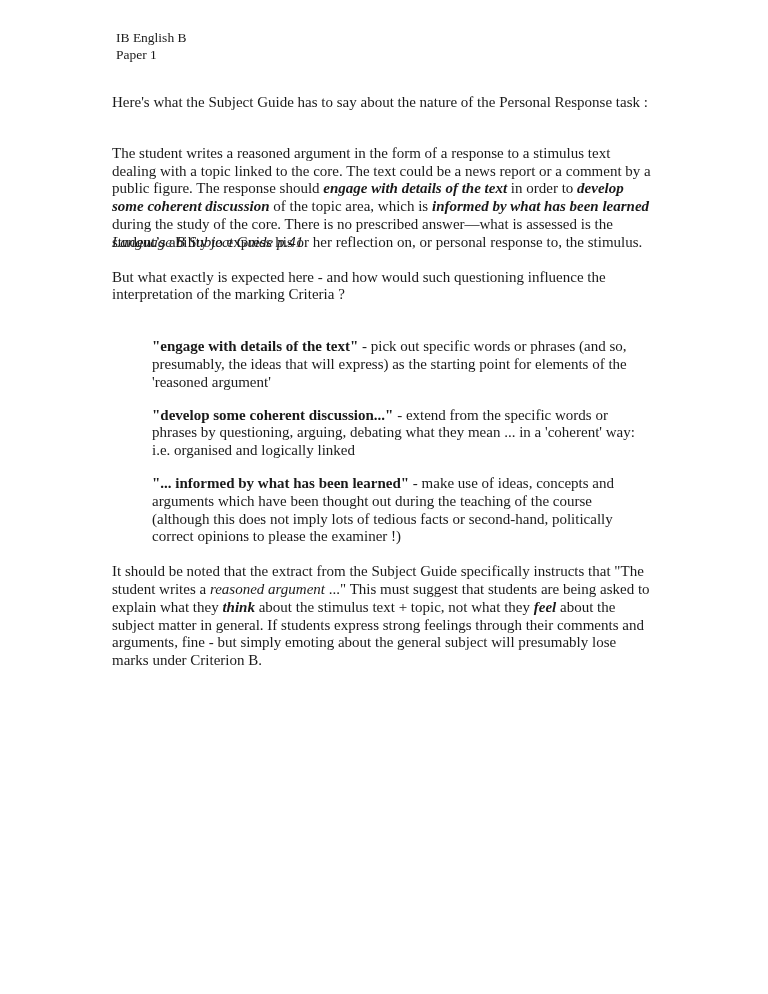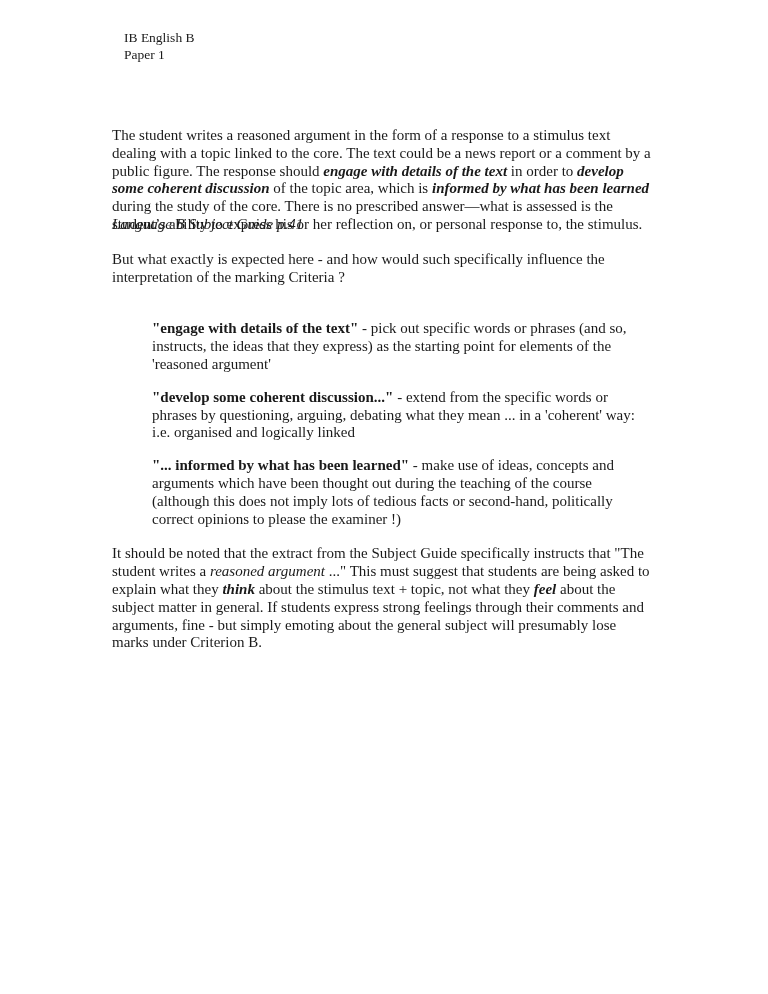--- a/index.html
+++ b/index.html
@@ -19,21 +19,21 @@
   }
   .content {
     position: absolute;
     left: 112px;
     top: 30px;
     width: 540px;
   }
   .header-block {
     font-size: 13.5px;
     line-height: 16.5px;
-    margin: 0 0 0 12px;
+    margin: 0 0 0 4px;
   }
   .header-block div {
     white-space: nowrap;
   }
   p {
     margin: 0;
     font-size: 15px;
     line-height: 17.8px;
     text-align: left;
   }
@@ -69,38 +69,39 @@
 <div class="page">
   <div class="content">
 
     <div class="header-block">
       <div>IB English B</div>
       <div>Paper 1</div>
     </div>
 
     <div class="gap-intro"></div>
 
+    <p>Here's what the Subject Guide has to say about the nature of the Personal Response task :</p>
 
     <div class="gap-quote"></div>
 
     <div class="quote-block">
       <p><span>The student writes a reasoned argument in the form of a response to a stimulus text dealing with a topic linked to the core. The text could be a news report or a comment by a public figure. The response should </span><span class="bi">engage with details of the text</span><span> in order to </span><span class="bi">develop some coherent discussion</span><span> of the topic area, which is </span><span class="bi">informed by what has been learned</span><span> during the study of the core. There is no prescribed answer—what is assessed is the student’s ability to express his or her reflection on, or personal response to, the stimulus.</span></p>
       <div class="cite"><span class="cite-inner">Language B Subject Guide p.41</span></div>
     </div>
 
     <div class="gap-std"></div>
 
-    <p>But what exactly is expected here - and how would such specifically influence the interpretation of the marking Criteria ?</p>
+    <p>But what exactly is expected here - and how would such questioning influence the interpretation of the marking Criteria ?</p>
 
     <div class="gap-std"></div>
 
 
     <div class="gap-std"></div>
 
-    <p class="indented"><b class="lead">"engage with details of the text"</b><span> - pick out specific words or phrases (and so, instructs, the ideas that they express) as the starting point for elements of the 'reasoned argument'</span></p>
+    <p class="indented"><b class="lead">"engage with details of the text"</b><span> - pick out specific words or phrases (and so, presumably, the ideas that will express) as the starting point for elements of the 'reasoned argument'</span></p>
 
     <div class="gap-sub"></div>
 
     <p class="indented"><b class="lead">"develop some coherent discussion..."</b><span> - extend from the specific words or phrases by questioning, arguing, debating what they mean ... in a 'coherent' way: i.e. organised and logically linked</span></p>
 
     <div class="gap-sub"></div>
 
     <p class="indented"><b class="lead">"... informed by what has been learned"</b><span> - make use of ideas, concepts and arguments which have been thought out during the teaching of the course (although this does not imply lots of tedious facts or second-hand, politically correct opinions to please the examiner !)</span></p>
 
     <div class="gap-std"></div>

